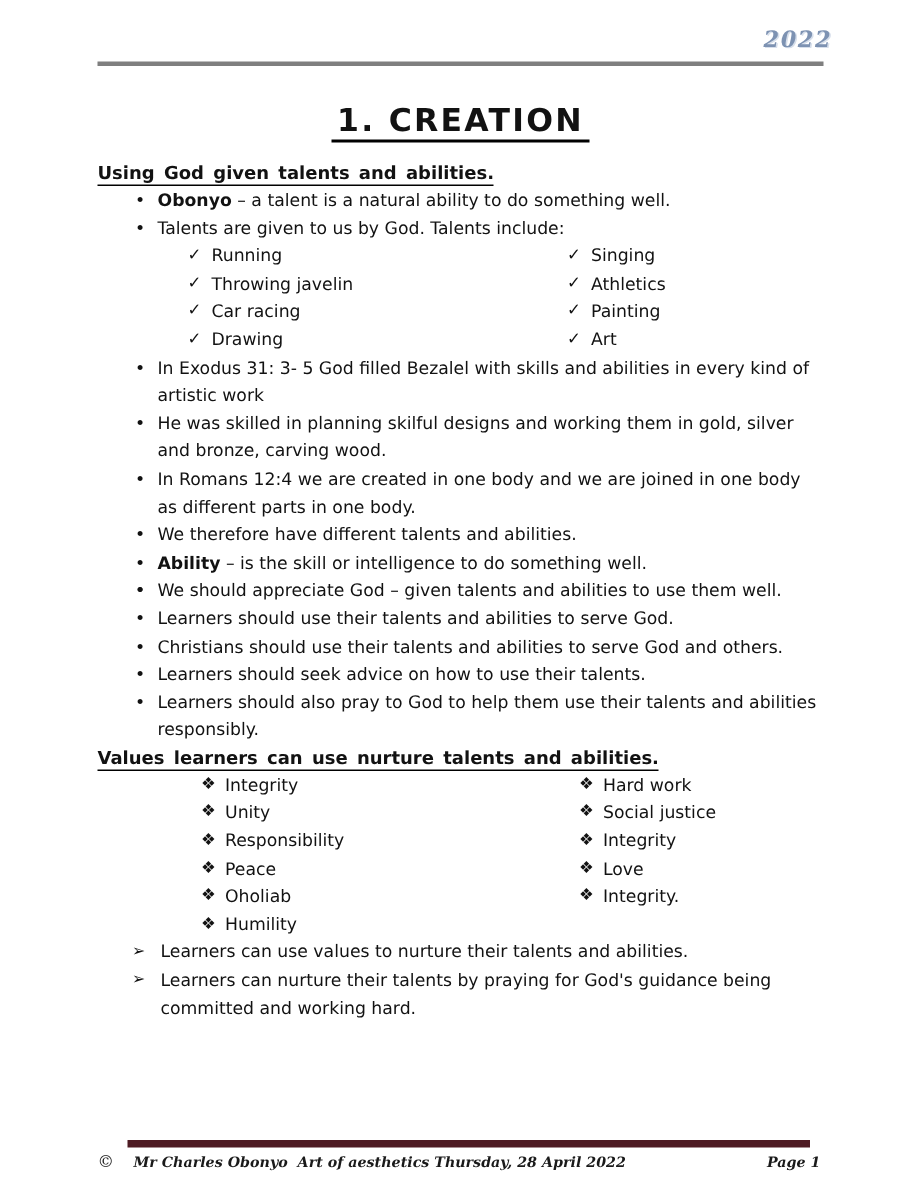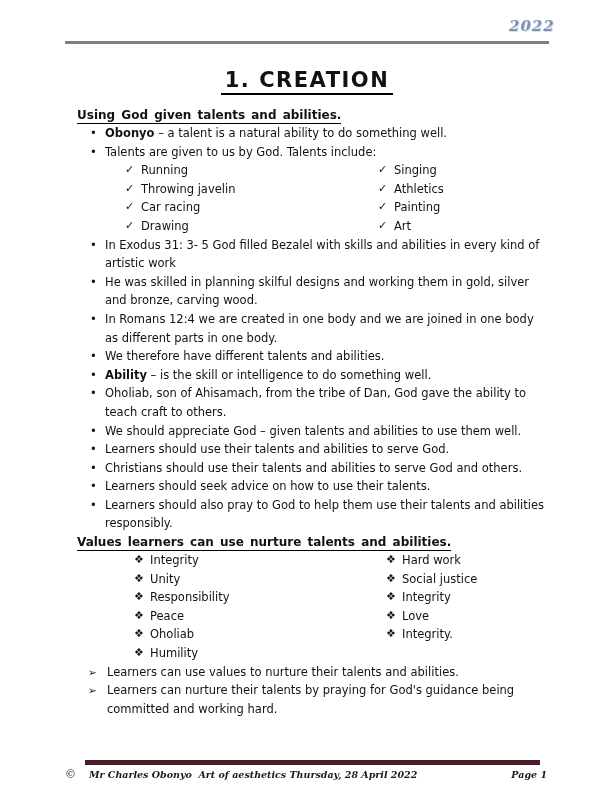--- a/index.html
+++ b/index.html
@@ -63,21 +63,20 @@
     margin: 17px 0 15px 0;
     line-height: 24px;
   }
   .doc-title .u { border-bottom: 2.5px solid #000; padding: 0 4px 1px 4px; }
   .sec-heading {
     font-size: 12px;
     font-weight: bold;
     word-spacing: 2px;
     line-height: 17px;
     margin-top: 1px;
-    margin-left: 12px;
   }
   .sec-heading .u { border-bottom: 1.7px solid #000; padding-bottom: 1px; }
 
   ul { list-style: none; }
   .blist .li { position: relative; padding-left: 40px; }
   .blist .marker { position: absolute; left: 25px; top: 0; }
   .bold-lead { font-weight: bold; }
 
   .twocol { display: flex; }
   .twocol.checks { margin-left: 60px; }
@@ -164,21 +163,21 @@
         <li class="li"><span class="marker">✓</span><span>Art</span></li>
       </ul>
     </div>
 
     <ul class="blist">
       <li class="li"><span class="marker">•</span><span class="bold-lead"></span><span>In Exodus 31: 3- 5 God filled Bezalel with skills and abilities in every kind of artistic work</span></li>
       <li class="li"><span class="marker">•</span><span class="bold-lead"></span><span>He was skilled in planning skilful designs and working them in gold, silver and bronze, carving wood.</span></li>
       <li class="li"><span class="marker">•</span><span class="bold-lead"></span><span>In Romans 12:4 we are created in one body and we are joined in one body as different parts in one body.</span></li>
       <li class="li"><span class="marker">•</span><span class="bold-lead"></span><span>We therefore have different talents and abilities.</span></li>
       <li class="li"><span class="marker">•</span><span class="bold-lead">Ability</span><span> – is the skill or intelligence to do something well.</span></li>
-      <li class="li"><span class="marker">•</span><span class="bold-lead"></span><span>Oholiab, son of Ahisamach, from the tribe of Dan, God gave the ability to teach craft to others.</span></li>
+      <li class="li"><span class="marker">•</span><span class="bold-lead"></span></li>
       <li class="li"><span class="marker">•</span><span class="bold-lead"></span><span>We should appreciate God – given talents and abilities to use them well.</span></li>
       <li class="li"><span class="marker">•</span><span class="bold-lead"></span><span>Learners should use their talents and abilities to serve God.</span></li>
       <li class="li"><span class="marker">•</span><span class="bold-lead"></span><span>Christians should use their talents and abilities to serve God and others.</span></li>
       <li class="li"><span class="marker">•</span><span class="bold-lead"></span><span>Learners should seek advice on how to use their talents.</span></li>
       <li class="li"><span class="marker">•</span><span class="bold-lead"></span><span>Learners should also pray to God to help them use their talents and abilities responsibly.</span></li>
     </ul>
 
     <div class="sec-heading"><span class="u">Values learners can use nurture talents and abilities.</span></div>
 
     <div class="twocol values">

